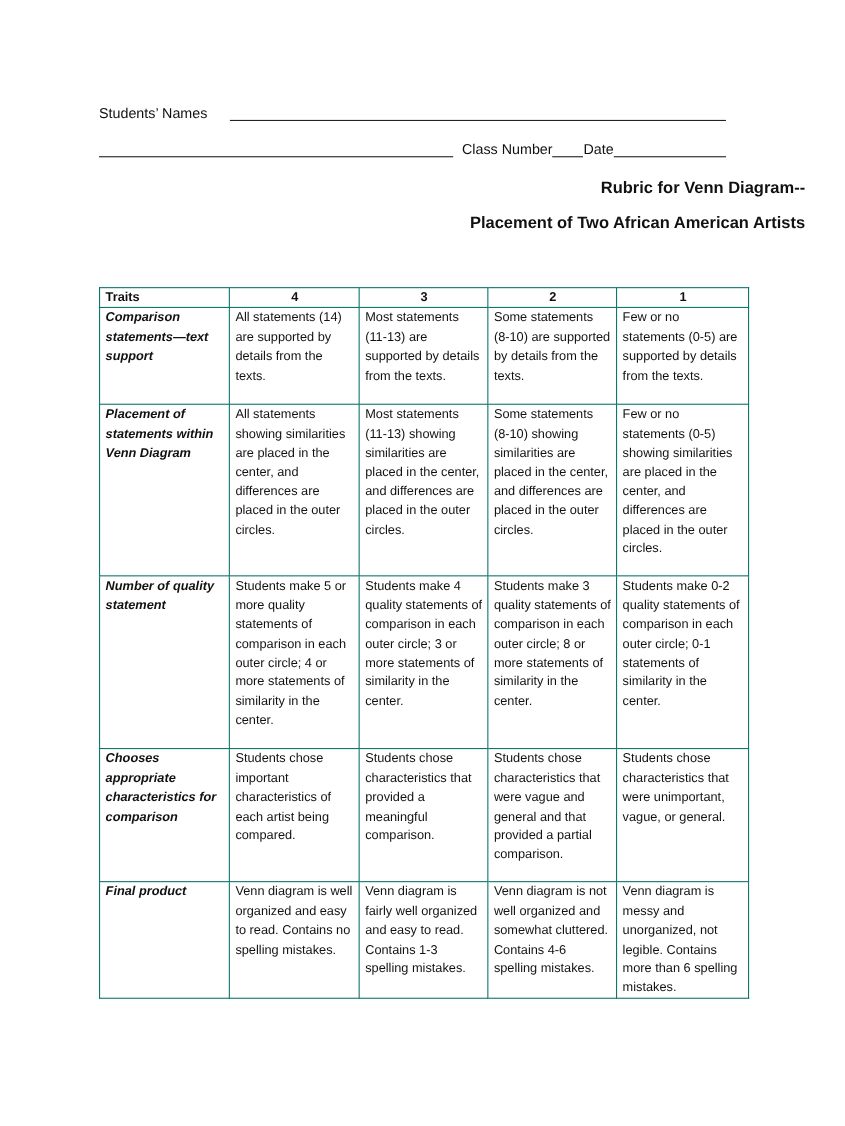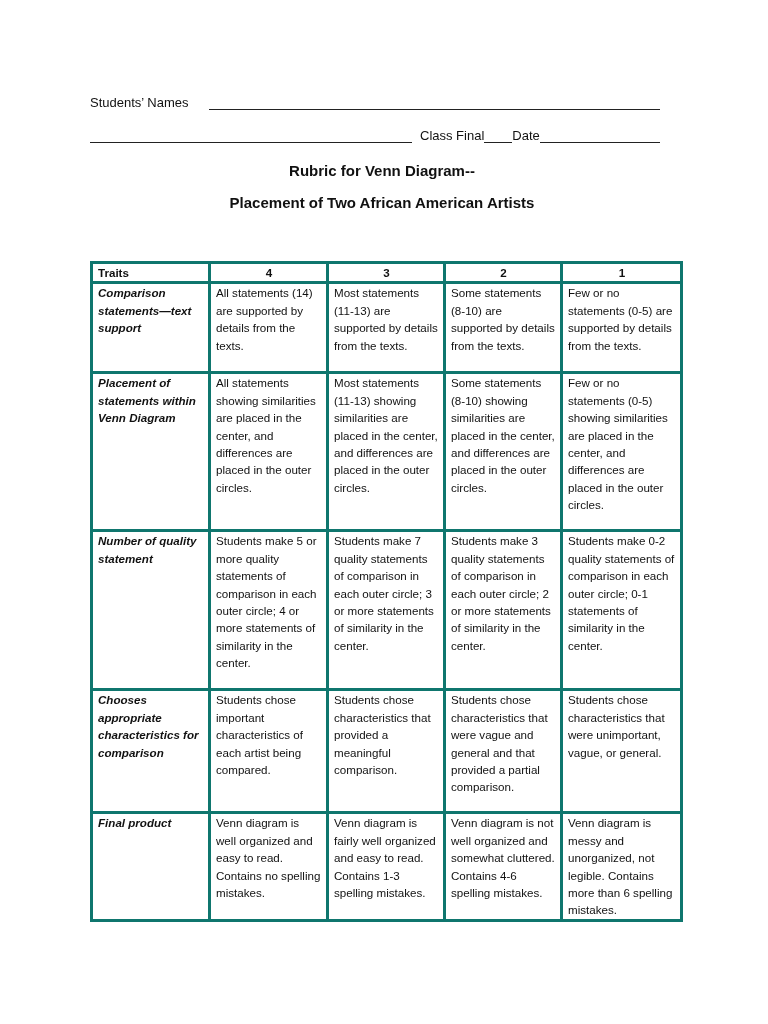--- a/index.html
+++ b/index.html
@@ -14,32 +14,32 @@
     }
     .line1 .blank { flex: 1; border-bottom: 1px solid #222; height: 12px; margin-left: 3px; }
     .line2 {
       position: absolute; left: 90px; top: 128px; width: 570px;
       font-size: 13px; display: flex; align-items: flex-end;
     }
     .line2 .blank-a { width: 322px; border-bottom: 1px solid #222; height: 12px; margin-right: 8px; }
     .line2 .blank-b { width: 28px; border-bottom: 1px solid #222; height: 12px; }
     .line2 .blank-c { flex: 1; border-bottom: 1px solid #222; height: 12px; }
     .title {
-      position: absolute; left: 16px; width: 732px; text-align: center;
+      position: absolute; left: 0; width: 732px; text-align: right;
       font-weight: bold; font-size: 15px;
     }
     .title-1 { top: 162px; }
     .title-2 { top: 194px; }
     table.rubric {
       position: absolute; left: 90px; top: 261px;
       border-collapse: collapse; table-layout: fixed;
       width: 590px; font-size: 11.6px; line-height: 17.4px;
     }
     table.rubric th, table.rubric td {
-      border: 3px solid #0f766e;
+      border: 1px solid #0f766e;
       vertical-align: top;
       padding: 0 4px 0 5px;
       text-align: left;
       font-weight: normal;
     }
     table.rubric th { font-weight: bold; height: 16px; }
     table.rubric th.num { text-align: center; }
     table.rubric td.trait { font-weight: bold; font-style: italic; }
     col.c0 { width: 118px; }
     col.c1 { width: 118px; }
@@ -55,21 +55,21 @@
 </head>
 <body>
 
 <div class="line1">
   <span>Students’ Names</span>
   <span class="blank"></span>
 </div>
 
 <div class="line2">
   <span class="blank-a"></span>
-  <span>Class Final</span>
+  <span>Class Number</span>
   <span class="blank-b"></span>
   <span>Date</span>
   <span class="blank-c"></span>
 </div>
 
 <div class="title title-1">Rubric for Venn Diagram--</div>
 <div class="title title-2">Placement of Two African American Artists</div>
 
 <table class="rubric">
   <colgroup>
@@ -99,22 +99,22 @@
     <tr class="r2">
       <td class="trait">Placement of statements within Venn Diagram</td>
       <td>All statements showing similarities are placed in the center, and differences are placed in the outer circles.</td>
       <td>Most statements (11-13) showing similarities are placed in the center, and differences are placed in the outer circles.</td>
       <td>Some statements (8-10) showing similarities are placed in the center, and differences are placed in the outer circles.</td>
       <td>Few or no statements (0-5) showing similarities are placed in the center, and differences are placed in the outer circles.</td>
     </tr>
     <tr class="r3">
       <td class="trait">Number of quality statement</td>
       <td>Students make 5 or more quality statements of comparison in each outer circle; 4 or more statements of similarity in the center.</td>
-      <td>Students make 7 quality statements of comparison in each outer circle; 3 or more statements of similarity in the center.</td>
-      <td>Students make 3 quality statements of comparison in each outer circle; 2 or more statements of similarity in the center.</td>
+      <td>Students make 4 quality statements of comparison in each outer circle; 3 or more statements of similarity in the center.</td>
+      <td>Students make 3 quality statements of comparison in each outer circle; 8 or more statements of similarity in the center.</td>
       <td>Students make 0-2 quality statements of comparison in each outer circle; 0-1 statements of similarity in the center.</td>
     </tr>
     <tr class="r4">
       <td class="trait">Chooses appropriate characteristics for comparison</td>
       <td>Students chose important characteristics of each artist being compared.</td>
       <td>Students chose characteristics that provided a meaningful comparison.</td>
       <td>Students chose characteristics that were vague and general and that provided a partial comparison.</td>
       <td>Students chose characteristics that were unimportant, vague, or general.</td>
     </tr>
     <tr class="r5">

